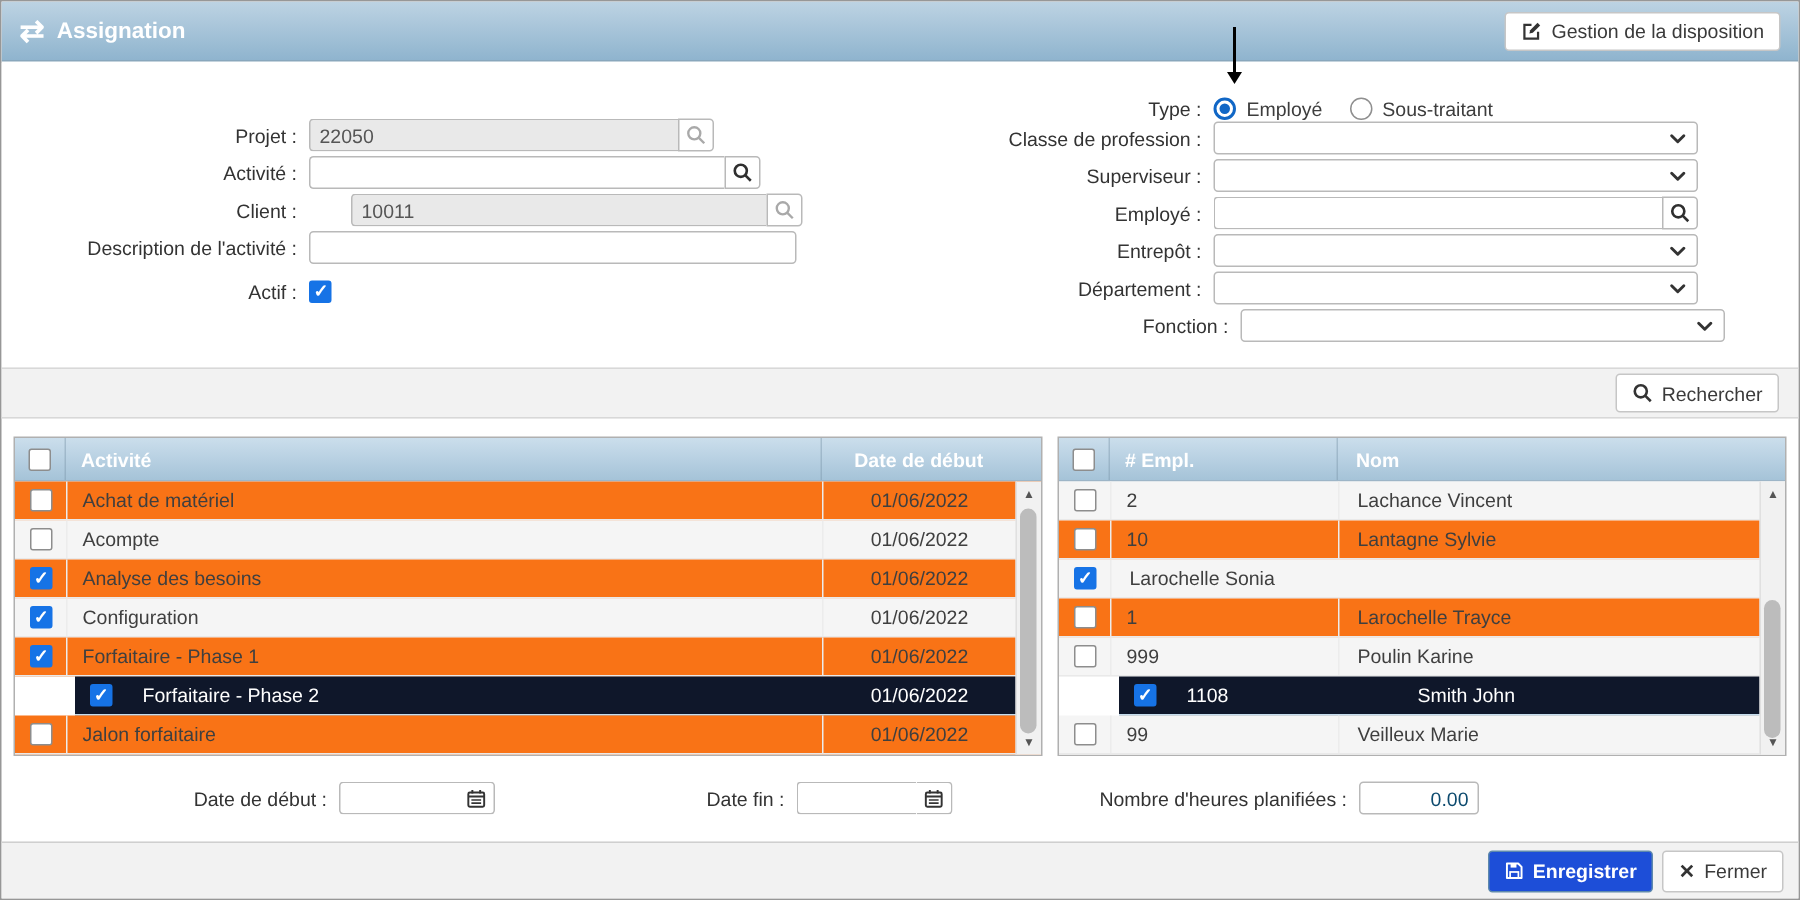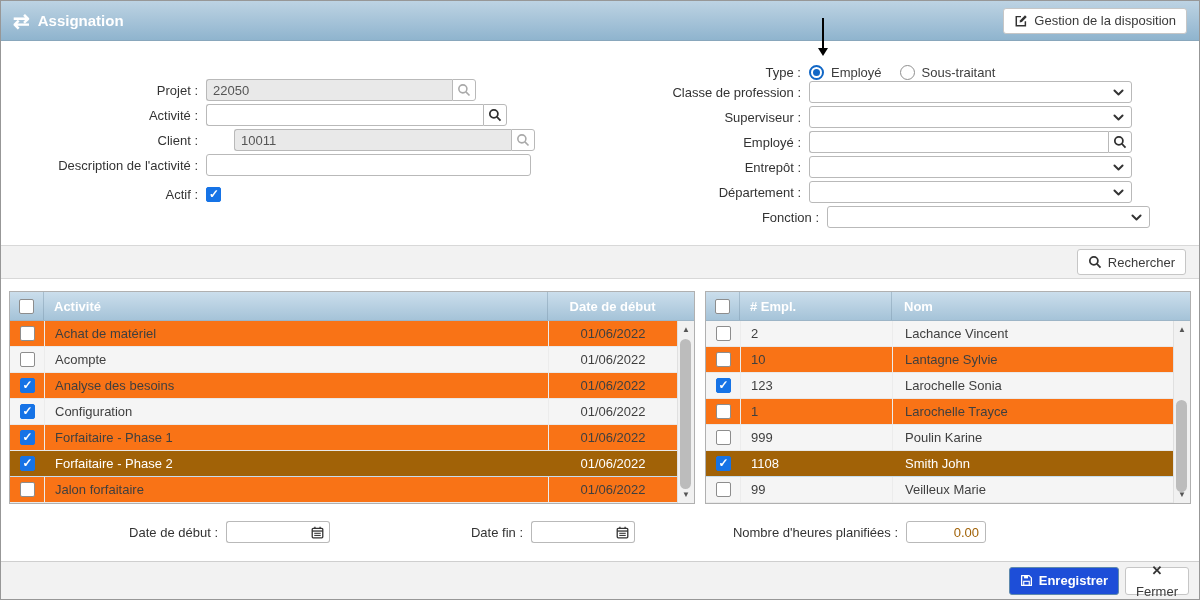--- a/index.html
+++ b/index.html
@@ -75,21 +75,21 @@
   .ghead{
     height:28px;display:flex;align-items:center;
     background:linear-gradient(#cbdeec,#a5c3d8);border-bottom:1px solid #9db5c7;
     color:#fff;font-weight:700;font-size:13px;
   }
   .hcell{box-sizing:border-box;display:flex;align-items:center;height:100%;}
   .hsep{border-right:1px solid rgba(125,150,170,.45);}
   .cbcol{width:34px;justify-content:center;display:flex;align-items:center;flex:none;}
   .trow{height:26px;box-sizing:border-box;display:flex;align-items:center;border-bottom:1px solid #e9e9e9;background:#f97316;font-size:13px;color:#3f3f3f;cursor:default;}
   .trow.alt{background:#f5f5f5;}
-  .trow.sel{background:#a16207;color:#fff;border-bottom-color:#c6ddee;}
+  .trow.sel{background:#0f172a;color:#fff;border-bottom-color:#c6ddee;margin-left:40px;}
   .cell{box-sizing:border-box;height:100%;display:flex;align-items:center;}
   .cell-name{flex:1;padding-left:10px;border-left:1px solid #ececec;}
   .cell-date{width:129px;margin-right:17px;justify-content:center;border-left:1px solid #ececec;}
   .cell-empl{width:152px;padding-left:10px;border-left:1px solid #ececec;}
   .cell-nom{flex:1;padding-left:12px;margin-right:17px;border-left:1px solid #ececec;}
   .trow.sel .cell{border-left-color:transparent;}
   .hname{flex:1;padding-left:10px;}
   .hdate{width:129px;margin-right:17px;justify-content:center;}
   .hempl{width:152px;padding-left:10px;}
   .hnom{flex:1;padding-left:12px;margin-right:17px;}
@@ -98,30 +98,30 @@
   .arr.up{top:2px;}  .arr.up::before{content:"▲";}
   .arr.down{bottom:2px;}  .arr.down::before{content:"▼";}
   .thumb{position:absolute;left:2px;width:11px;background:#bcbcbc;border-radius:6px;cursor:pointer;}
 
   
   .bottomrow{position:absolute;top:519px;left:0;right:0;height:26px;}
   .calbtn{
     width:24px;height:22px;box-sizing:border-box;border:1px solid #b9b9b9;border-left:none;border-radius:0 3px 3px 0;
     background:#fff;display:flex;align-items:center;justify-content:center;color:#333;cursor:pointer;padding:0;
   }
-  .numin{text-align:right;color:#a16207;}
+  .numin{text-align:right;color:#0c4a6e;}
 
   
   .footer{
     position:absolute;left:0;right:0;bottom:0;height:38px;box-sizing:border-box;
     background:#f2f2f2;border-top:1px solid #cfcfcf;
     display:flex;align-items:center;justify-content:flex-end;gap:6px;padding-right:10px;
   }
   .btn-primary{background:#1d4ed8;border-color:#5e89ad;color:#fff;height:28px;font-weight:700;}
-  .btn-close{height:28px;flex-direction:column;}
+  .btn-close{height:28px;}
   .xicon::before{content:"✕";font-weight:700;color:#333;font-size:13px;}
 </style>
 </head>
 <body>
 
 <div class="window">
 
   <div class="titlebar">
     <span class="title-icon"></span>
     <span class="title">Assignation</span>
@@ -337,21 +337,20 @@
       <span class="cell cbcol">
           <span class="cb"></span>
         </span>
       <span class="cell cell-empl">10</span>
       <span class="cell cell-nom">Lantagne Sylvie</span>
     </div>
     <div class="trow alt">
       <span class="cell cbcol">
           <span class="cb checked"></span>
         </span>
-      <span class="cell cell-empl">123</span>
       <span class="cell cell-nom">Larochelle Sonia</span>
     </div>
     <div class="trow">
       <span class="cell cbcol">
           <span class="cb"></span>
         </span>
       <span class="cell cell-empl">1</span>
       <span class="cell cell-nom">Larochelle Trayce</span>
     </div>
     <div class="trow alt">

